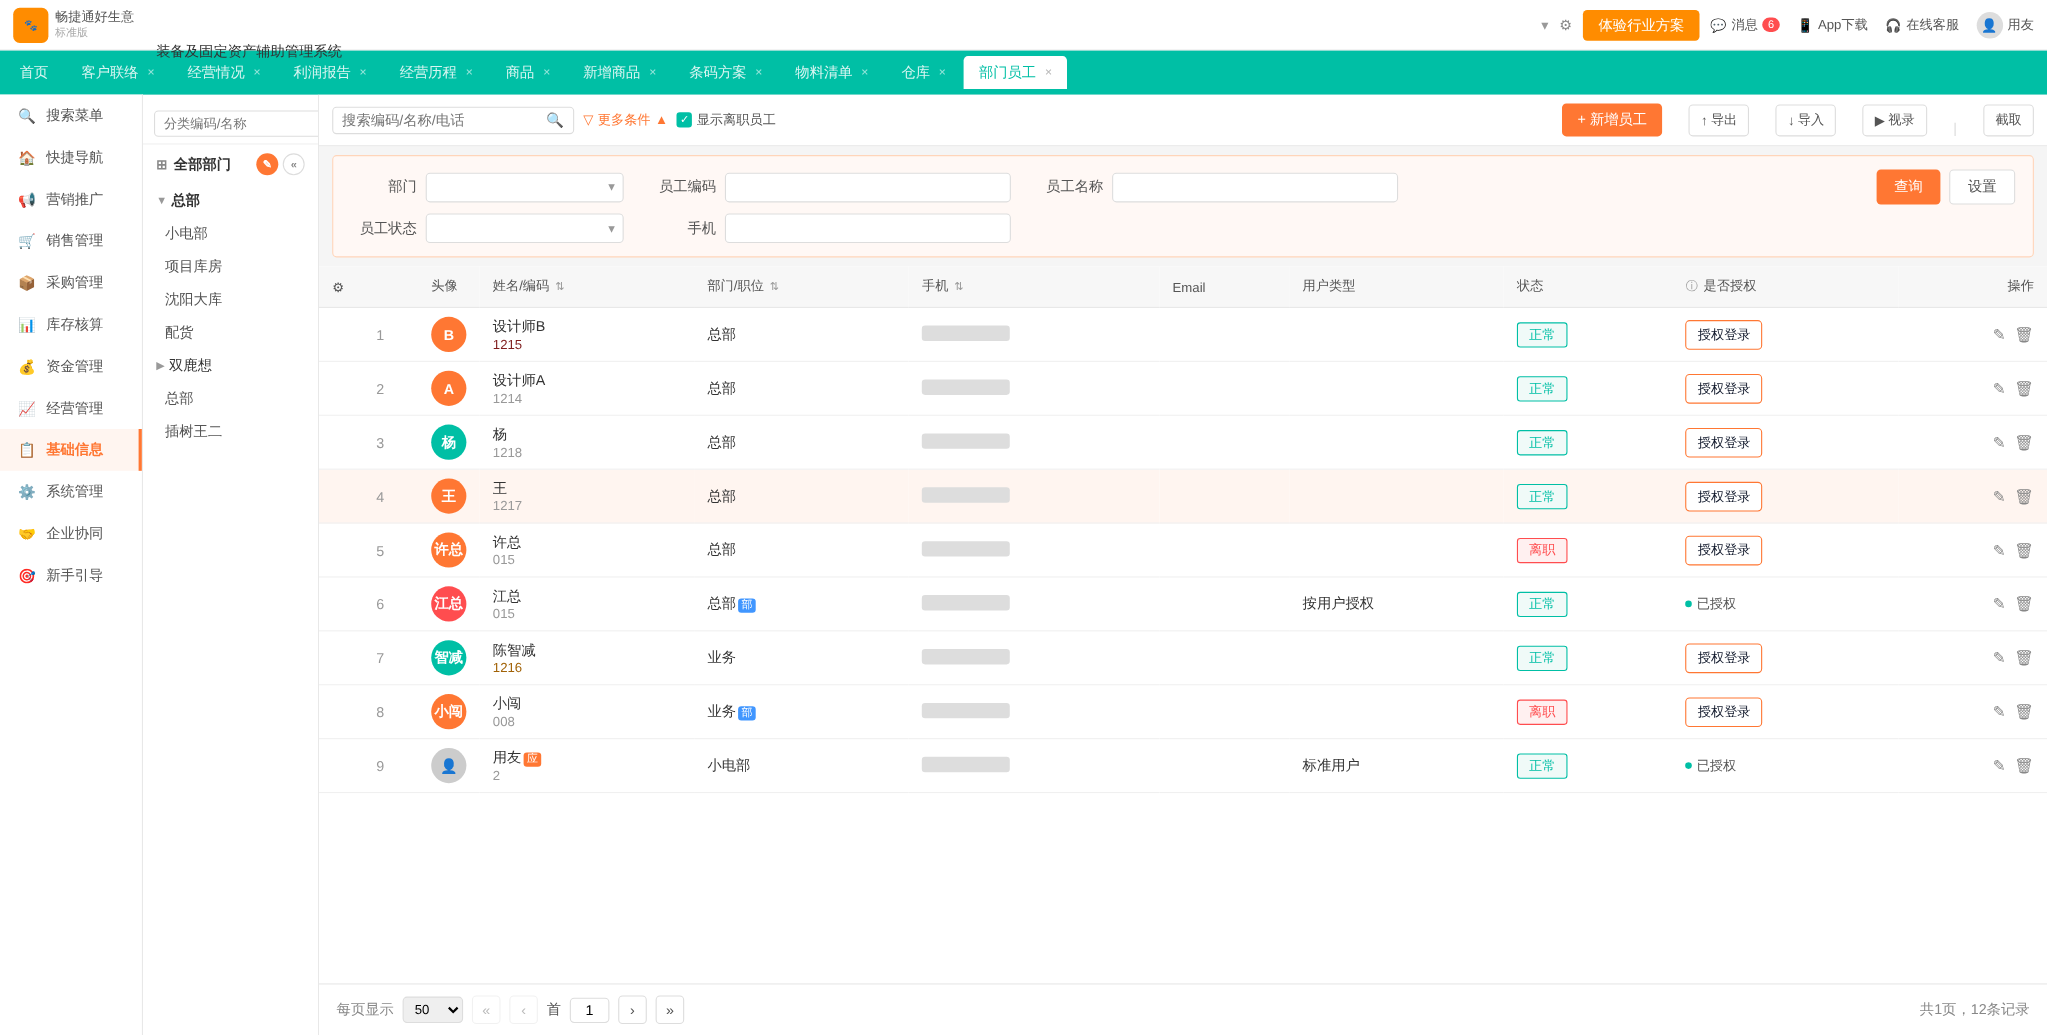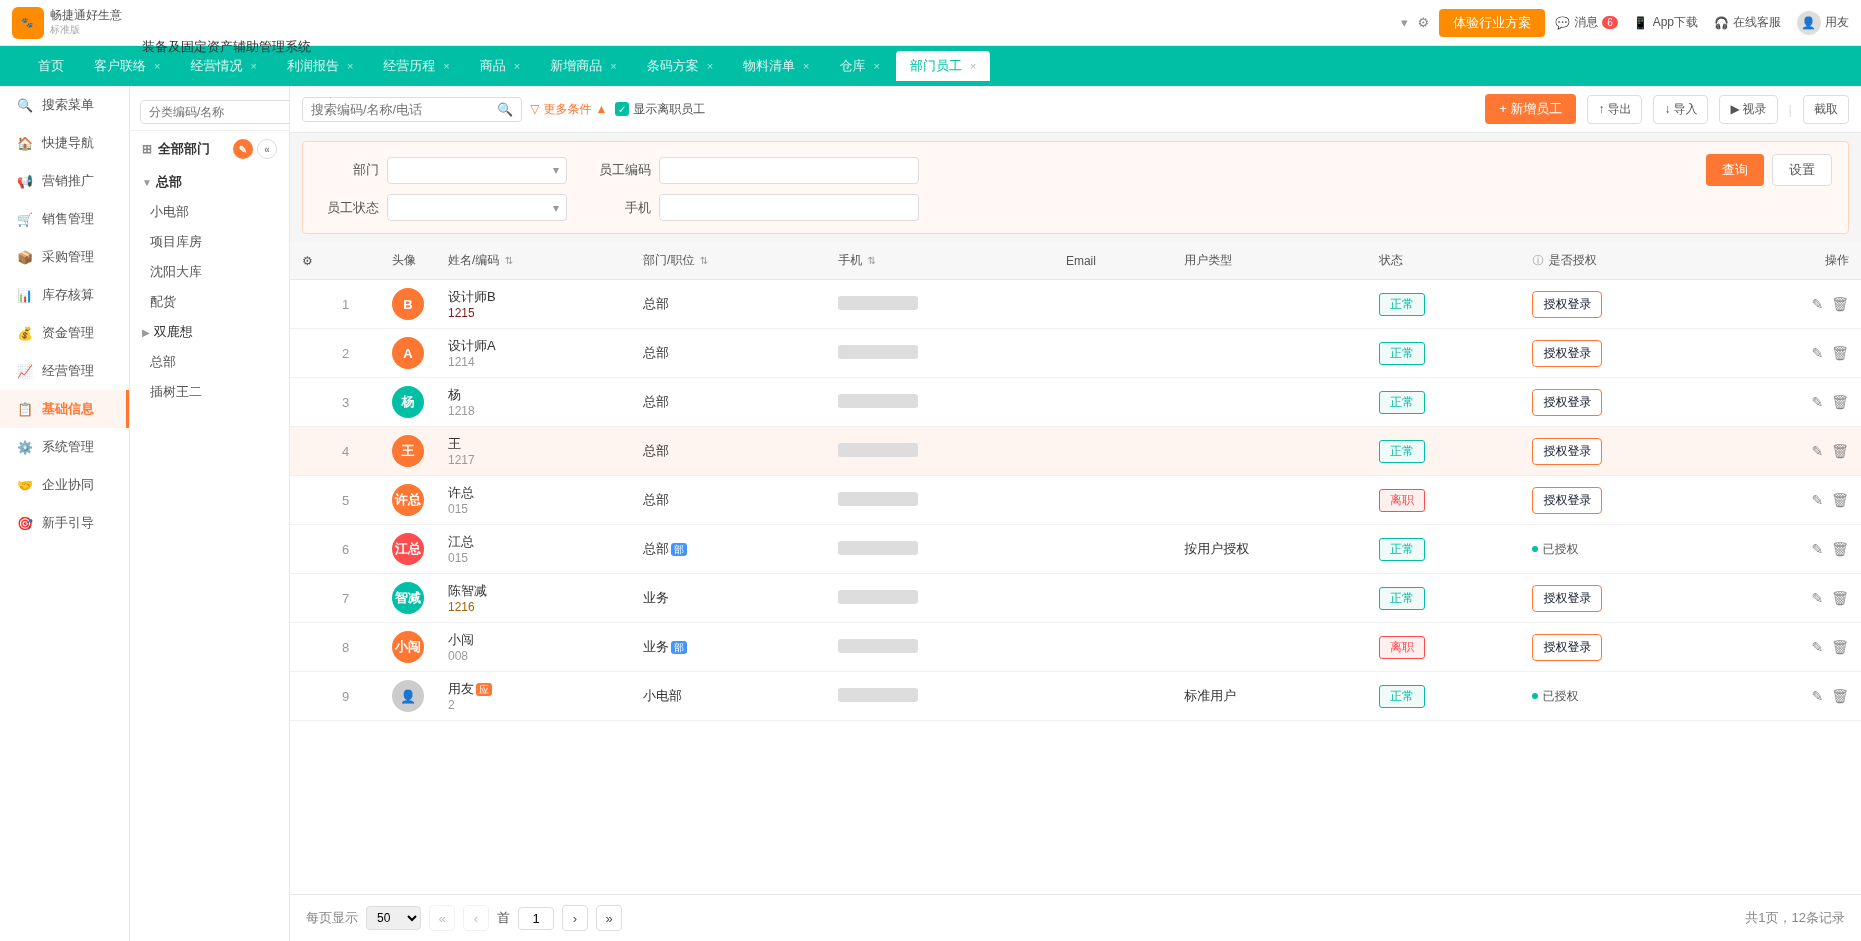--- a/index.html
+++ b/index.html
@@ -18,21 +18,21 @@
     .system-title { font-size: 13px; color: #333; flex: 1; margin-top: 48px; }
     .top-bar-actions { display: flex; align-items: center; gap: 16px; margin-left: auto; }
     .top-bar-btn { display: flex; align-items: center; gap: 4px; font-size: 12px; color: #555; cursor: pointer; }
     .badge { background: #ff4d4f; color: #fff; border-radius: 10px; font-size: 10px; padding: 1px 5px; }
     .btn-experience { background: #ff8c00; color: #fff; border: none; border-radius: 4px; padding: 5px 14px; font-size: 13px; cursor: pointer; }
     .gear-icon { color: #888; cursor: pointer; }
 
     
     .nav-tabs {
       display: flex; align-items: center; height: 40px;
-      background: #00bfa5; padding: 0 24px; gap: 2px; overflow-x: auto;
+      background: #00bfa5; padding: 0 4px; gap: 2px; overflow-x: auto;
     }
     .nav-tab {
       display: flex; align-items: center; gap: 4px; padding: 6px 14px;
       color: rgba(255,255,255,0.85); cursor: pointer; border-radius: 4px 4px 0 0;
       font-size: 13px; white-space: nowrap; position: relative;
     }
     .nav-tab.active { background: #fff; color: #00bfa5; }
     .nav-tab .close-x { margin-left: 4px; font-size: 11px; opacity: 0.7; }
     .nav-tab.active .close-x { color: #999; }
 
@@ -63,21 +63,21 @@
     
     .main-content { flex: 1; display: flex; flex-direction: column; overflow: hidden; }
 
     
     .search-bar { display: flex; align-items: center; gap: 8px; padding: 8px 12px; background: #fff; border-bottom: 1px solid #e8e8e8; }
     .search-input-wrap { display: flex; align-items: center; border: 1px solid #ddd; border-radius: 4px; padding: 4px 8px; gap: 6px; }
     .search-input { border: none; outline: none; font-size: 13px; width: 180px; color: #999; }
     .filter-btn { display: flex; align-items: center; gap: 4px; color: #ff7733; cursor: pointer; font-size: 12px; }
     .show-resigned { display: flex; align-items: center; gap: 4px; font-size: 12px; color: #555; cursor: pointer; }
     .checkbox-checked { width: 14px; height: 14px; border-radius: 3px; background: #00bfa5; border: none; display: flex; align-items: center; justify-content: center; color: #fff; font-size: 10px; }
-    .right-actions { margin-left: auto; display: flex; align-items: center; gap: 11px; }
+    .right-actions { margin-left: auto; display: flex; align-items: flex-end; gap: 24px; }
     .btn-add { background: #ff7733; color: #fff; border: none; border-radius: 4px; padding: 6px 14px; font-size: 13px; cursor: pointer; display: flex; align-items: center; gap: 4px; }
     .btn-outline { border: 1px solid #ddd; background: #fff; border-radius: 4px; padding: 5px 10px; font-size: 12px; cursor: pointer; color: #555; display: flex; align-items: center; gap: 3px; }
     .filter-row { display: flex; gap: 24px; margin-bottom: 8px; }
     .filter-row:last-child { margin-bottom: 0; }
     .filter-item { display: flex; align-items: center; gap: 8px; }
     .filter-label { font-size: 13px; color: #555; width: 60px; text-align: right; white-space: nowrap; }
     .filter-select { border: 1px solid #ddd; border-radius: 4px; padding: 5px 24px 5px 8px; font-size: 13px; color: #555; background: #fff; appearance: none; outline: none; width: 180px; position: relative; cursor: pointer; }
     .filter-select-wrap { position: relative; display: inline-block; }
     .filter-select-wrap::after { content: '▾'; position: absolute; right: 8px; top: 50%; transform: translateY(-50%); color: #999; pointer-events: none; font-size: 12px; }
     .filter-input { border: 1px solid #ddd; border-radius: 4px; padding: 5px 8px; font-size: 13px; width: 200px; outline: none; }
@@ -346,20 +346,24 @@
             <div class="filter-select-wrap">
               <select class="filter-select">
                 <option value=""></option>
               </select>
             </div>
           </div>
           <div class="filter-item">
             <span class="filter-label">员工编码</span>
             <input class="filter-input" type="text" style="width: 260px;">
           </div>
+          <div class="filter-item">
+            <span class="filter-label">员工名称</span>
+            <input class="filter-input" type="text" style="width: 260px;">
+          </div>
           <div class="filter-actions">
             <button class="btn-search">查询</button>
             <button class="btn-reset">设置</button>
           </div>
         </div>
         <div class="filter-row">
           <div class="filter-item">
             <span class="filter-label">员工状态</span>
             <div class="filter-select-wrap">
               <select class="filter-select">

